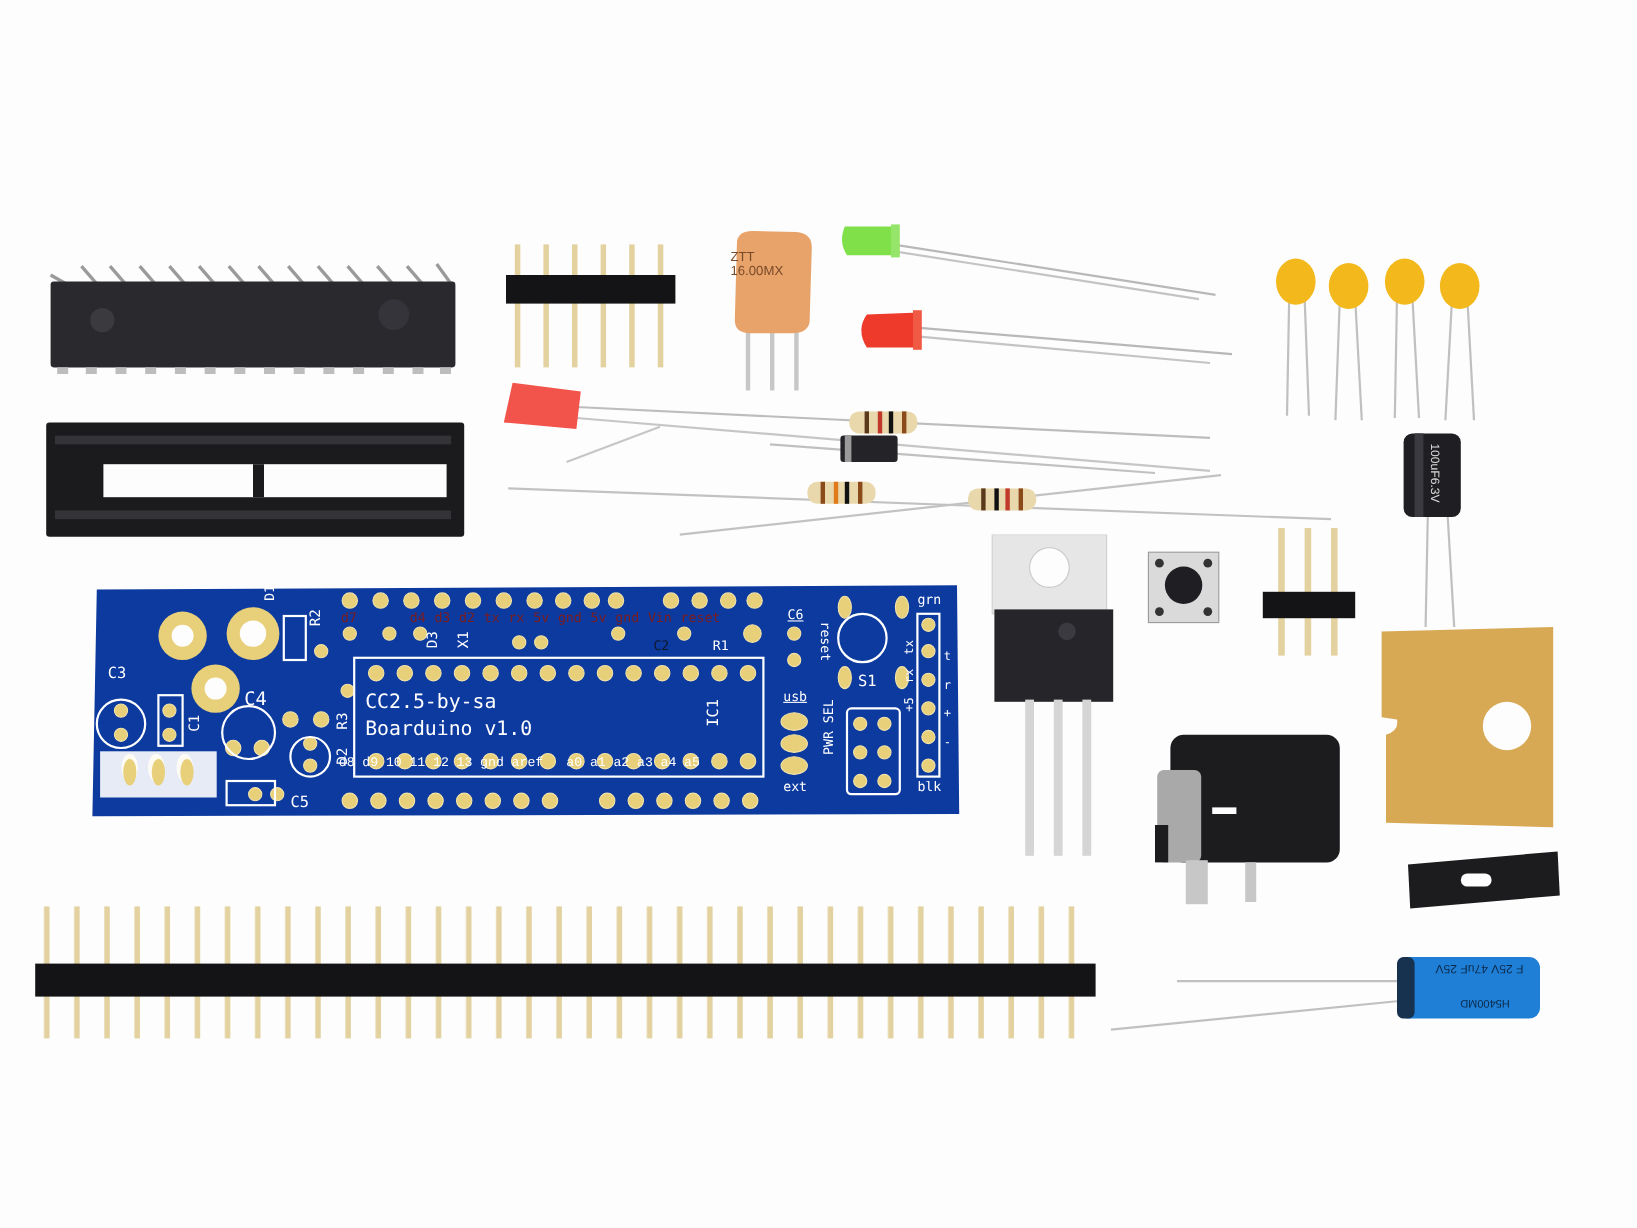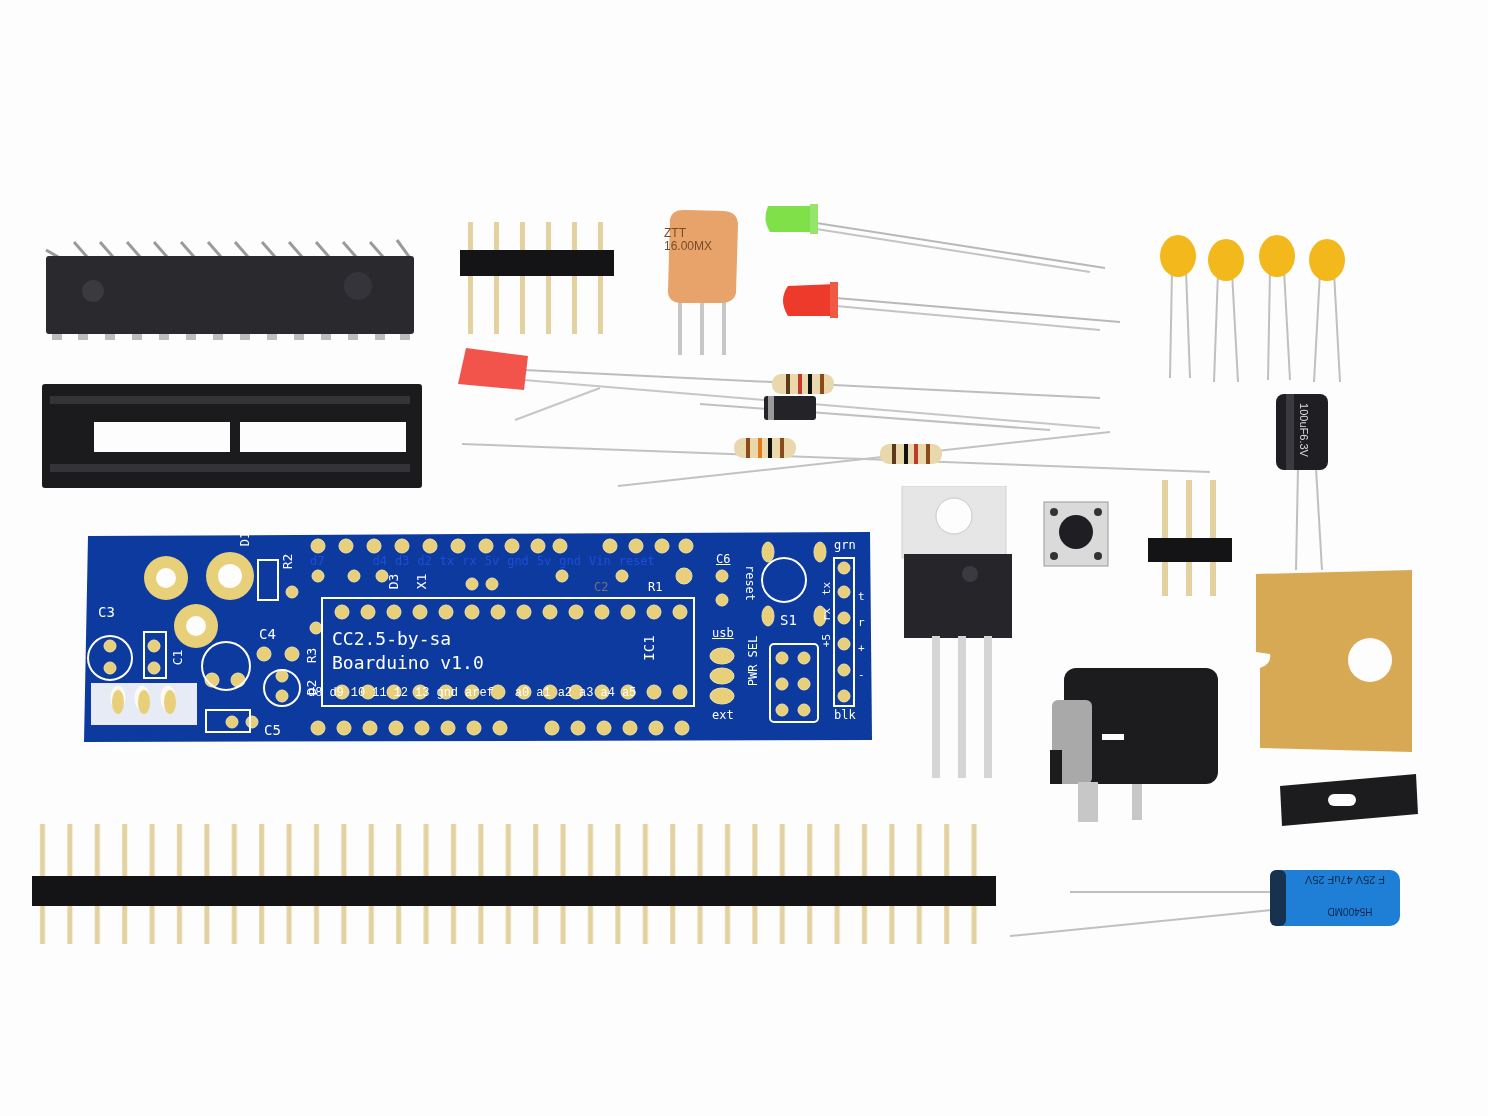--- a/index.html
+++ b/index.html
@@ -320,46 +320,46 @@
     <g fill="#e8cf7a">
         <ellipse cx="36" cy="172" rx="6" ry="12"></ellipse>
         <ellipse cx="62" cy="172" rx="6" ry="12"></ellipse>
         <ellipse cx="88" cy="172" rx="6" ry="12"></ellipse>
       </g>
   </svg>
 
   <div class="abs" style="left:250px;top:98px;color:#fff;font-size:18px;">CC2.5-by-sa</div>
   <div class="abs" style="left:250px;top:122px;color:#fff;font-size:18px;">Boarduino v1.0</div>
   <div class="abs" style="left:16px;top:74px;color:#fff;font-size:14px;">C3</div>
-  <div class="abs" style="left:140px;top:96px;color:#fff;font-size:14px;margin-left:37px;">C4</div>
+  <div class="abs" style="left:140px;top:96px;color:#fff;font-size:17px;">C4</div>
   <div class="abs" style="left:182px;top:192px;color:#fff;font-size:14px;">C5</div>
   <div class="abs" style="left:88px;top:120px;color:#fff;font-size:13px;transform:rotate(-90deg);">C1</div>
   <div class="abs" style="left:48px;top:198px;color:#0d3a9e;font-size:11px;">IC2</div>
   <div class="abs" style="left:156px;top:2px;color:#fff;font-size:12px;transform:rotate(-90deg);">D1</div>
   <div class="abs" style="left:198px;top:24px;color:#fff;font-size:13px;transform:rotate(-90deg);">R2</div>
   <div class="abs" style="left:222px;top:118px;color:#fff;font-size:13px;transform:rotate(-90deg);">R3</div>
   <div class="abs" style="left:222px;top:150px;color:#fff;font-size:13px;transform:rotate(-90deg);">D2</div>
   <div class="abs" style="left:304px;top:44px;color:#fff;font-size:13px;transform:rotate(-90deg);">D3</div>
   <div class="abs" style="left:332px;top:44px;color:#fff;font-size:13px;transform:rotate(-90deg);">X1</div>
-  <div class="abs" style="left:512px;top:50px;color:#737373;font-size:12px;">C2</div>
+  <div class="abs" style="left:512px;top:50px;color:#0f172a;font-size:12px;">C2</div>
   <div class="abs" style="left:566px;top:50px;color:#fff;font-size:12px;">R1</div>
   <div class="abs" style="left:634px;top:22px;color:#fff;font-size:12px;text-decoration:underline;">C6</div>
   <div class="abs" style="left:698px;top:82px;color:#fff;font-size:14px;">S1</div>
   <div class="abs" style="left:554px;top:110px;color:#fff;font-size:14px;transform:rotate(-90deg);">IC1</div>
   <div class="abs" style="left:650px;top:46px;color:#fff;font-size:12px;transform:rotate(90deg);">reset</div>
   <div class="abs" style="left:630px;top:96px;color:#fff;font-size:12px;text-decoration:underline;">usb</div>
   <div class="abs" style="left:630px;top:178px;color:#fff;font-size:12px;">ext</div>
   <div class="abs" style="left:646px;top:124px;color:#fff;font-size:12px;transform:rotate(-90deg);">PWR SEL</div>
   <div class="abs" style="left:752px;top:8px;color:#fff;font-size:12px;">grn</div>
   <div class="abs" style="left:752px;top:178px;color:#fff;font-size:12px;">blk</div>
   <div class="abs" style="left:738px;top:52px;color:#fff;font-size:11px;transform:rotate(-90deg);">tx</div>
   <div class="abs" style="left:738px;top:78px;color:#fff;font-size:11px;transform:rotate(-90deg);">rx</div>
   <div class="abs" style="left:738px;top:104px;color:#fff;font-size:11px;transform:rotate(-90deg);">+5</div>
 
-  <div class="abs" style="left:228px;top:24px;color:#1d4ed8;font-size:12px;display:flex;gap:8px;">
+  <div class="abs" style="left:228px;top:24px;color:#7f1d1d;font-size:12px;display:flex;gap:8px;">
     <span>d7</span>
     <span style="margin-left:40px">d4</span>
     <span>d3</span>
     <span>d2</span>
     <span>tx</span>
     <span>rx</span>
     <span>5v</span>
     <span>gnd</span>
     <span>5v</span>
     <span>gnd</span>

